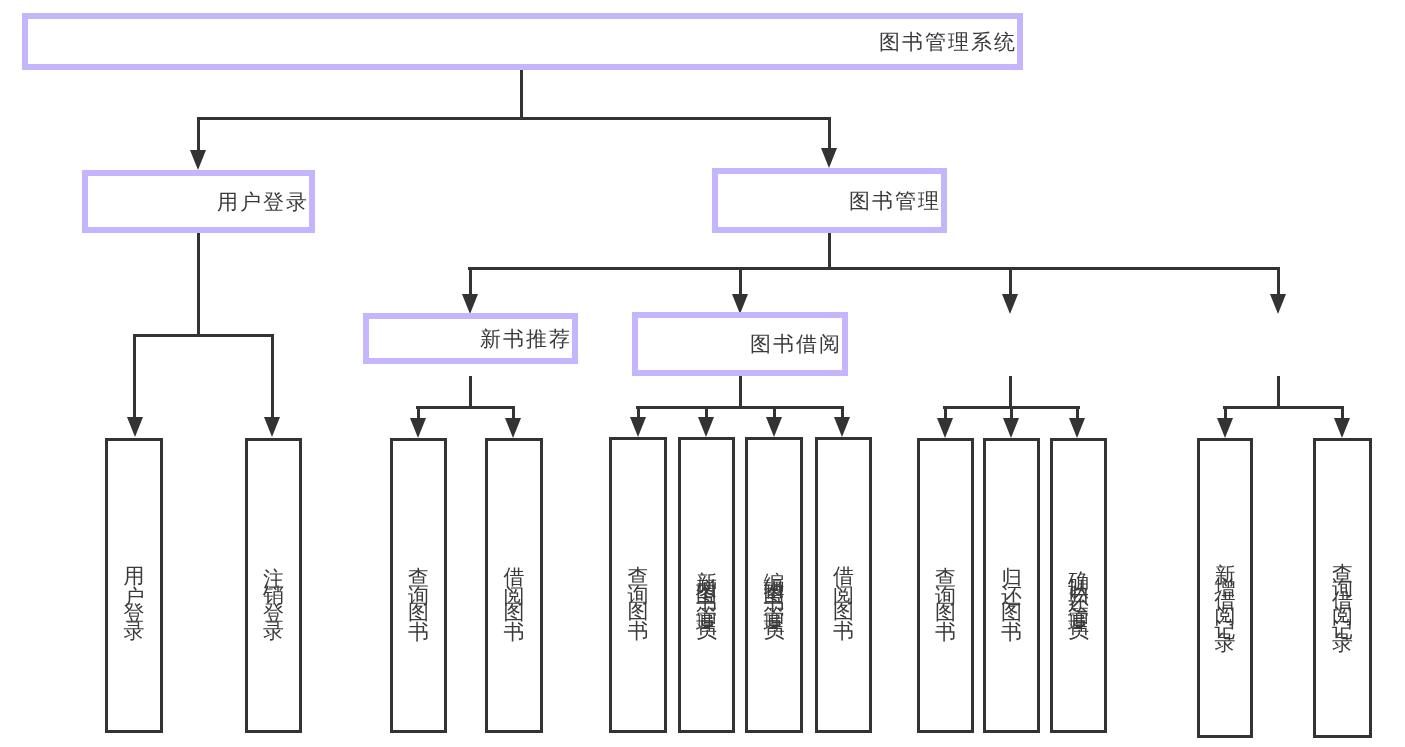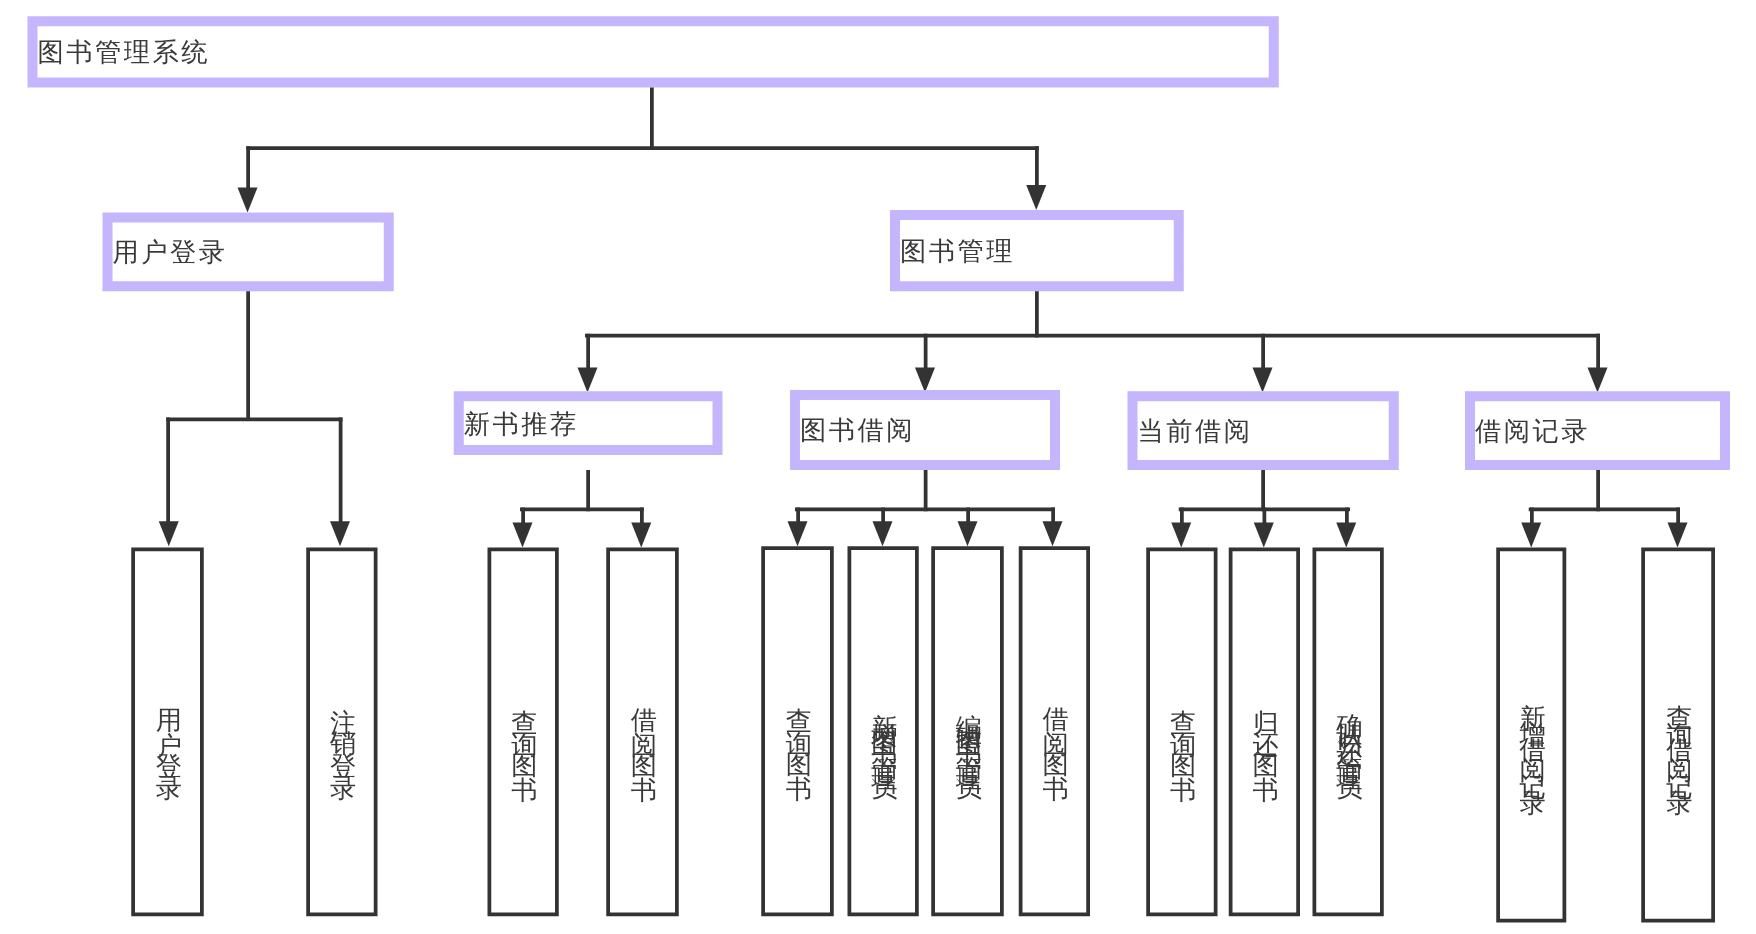--- a/index.html
+++ b/index.html
@@ -5,22 +5,22 @@
   html,body{margin:0;padding:0;background:#ffffff;}
   .canvas{
     position:relative;
     width:1405px;height:747px;
     background:#ffffff;
     font-family:"Liberation Sans", sans-serif;
     overflow:hidden;
   }
   .hbox{
     position:absolute;box-sizing:border-box;
-    border:8px solid #c4b5fd;background:#ffffff;
-    display:flex;align-items:center;justify-content:flex-start;
+    border:6px solid #c4b5fd;background:#ffffff;
+    display:flex;align-items:center;justify-content:flex-end;
     font-size:21px;color:#3a3a3a;letter-spacing:2px;
   }
   .vbox{
     position:absolute;box-sizing:border-box;
     border:3px solid #333333;background:#ffffff;
     display:flex;align-items:center;justify-content:center;
     font-size:21px;color:#3a3a3a;
   }
   .vbox span{writing-mode:vertical-rl;text-orientation:mixed;}
   .sp18 span{letter-spacing:18px;}
@@ -80,26 +80,20 @@
   <div class="vl" style="left:1009px;top:267px;height:28px"></div>
   <div class="arr" style="left:1002px;top:294px"></div>
   <div class="vl" style="left:1277px;top:267px;height:28px"></div>
   <div class="arr" style="left:1270px;top:294px"></div>
 
   <div class="hbox" style="left:363px;top:313px;width:215px;height:51px">
     <span>新书推荐</span>
   </div>
   <div class="hbox" style="left:632px;top:312px;width:216px;height:64px">
     <span>图书借阅</span>
-  </div>
-  <div class="hbox" style="left:902px;top:313px;width:217px;height:63px">
-    <span>当前借阅</span>
-  </div>
-  <div class="hbox" style="left:1172px;top:313px;width:212px;height:63px">
-    <span>借阅记录</span>
   </div>
 
   <div class="vl" style="left:469px;top:376px;height:33px"></div>
   <div class="hl" style="left:416px;top:406px;width:99px"></div>
   <div class="vl" style="left:417px;top:406px;height:13px"></div>
   <div class="arr" style="left:410px;top:418px"></div>
   <div class="vl" style="left:512px;top:406px;height:13px"></div>
   <div class="arr" style="left:505px;top:418px"></div>
 
   <div class="vl" style="left:739px;top:376px;height:33px"></div>

